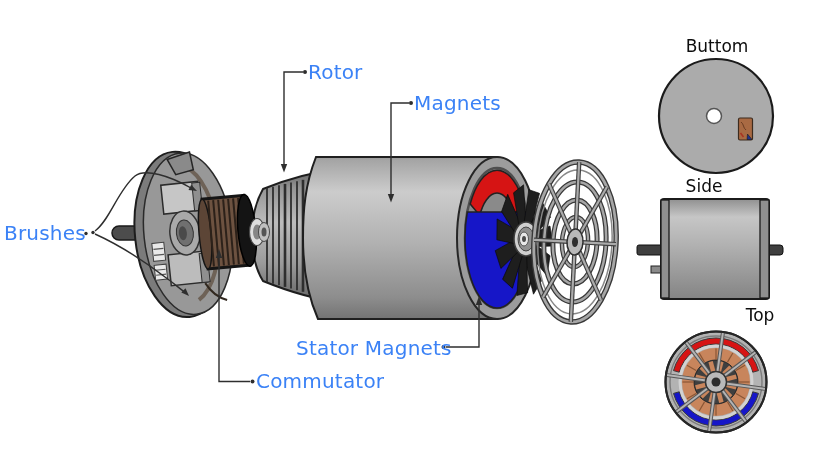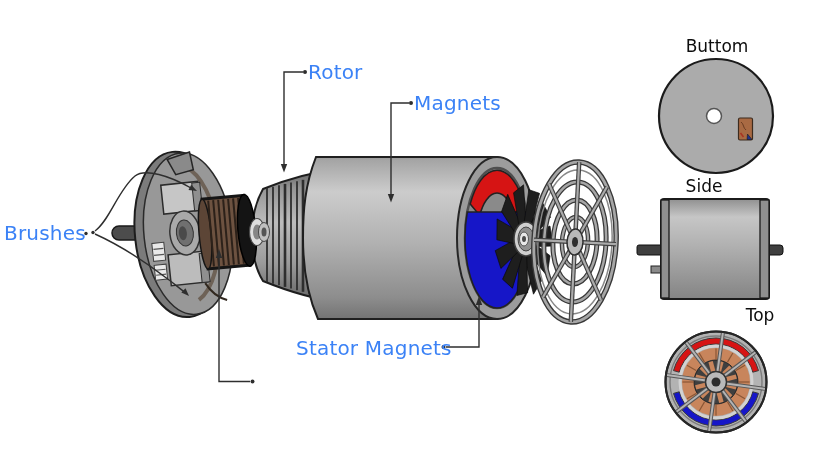--- a/index.html
+++ b/index.html
@@ -282,16 +282,17 @@
     <polygon points="189,296 181.3,292.5 185.5,288.3"></polygon>
     <polygon points="479,296 475.8,305 482.2,305"></polygon>
     <polygon points="219,249 215.8,258 222.2,258"></polygon>
   </g>
 </svg>
 
   <div class="lbl" style="left:308px;top:60px">Rotor</div>
   <div class="lbl" style="left:414px;top:91px">Magnets</div>
   <div class="lbl" style="left:4px;top:221px">Brushes</div>
   <div class="lbl" style="left:296px;top:336px">Stator Magnets</div>
+  <div class="lbl" style="left:256px;top:369px">Commutator</div>
   <div class="lbl-sm" style="left:717px;top:36px">Buttom</div>
   <div class="lbl-sm" style="left:704px;top:176px">Side</div>
   <div class="lbl-sm" style="left:760px;top:305px">Top</div>
 </div>
 
 </body></html>

